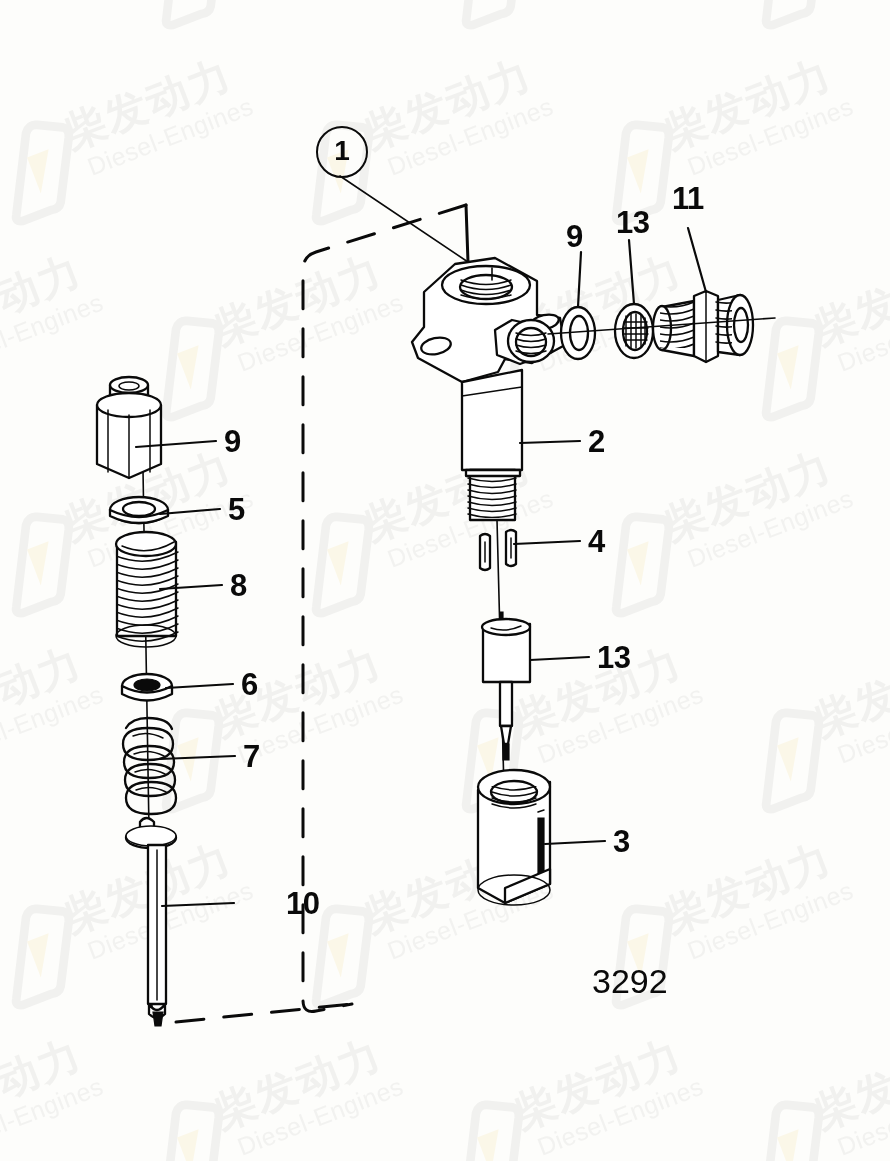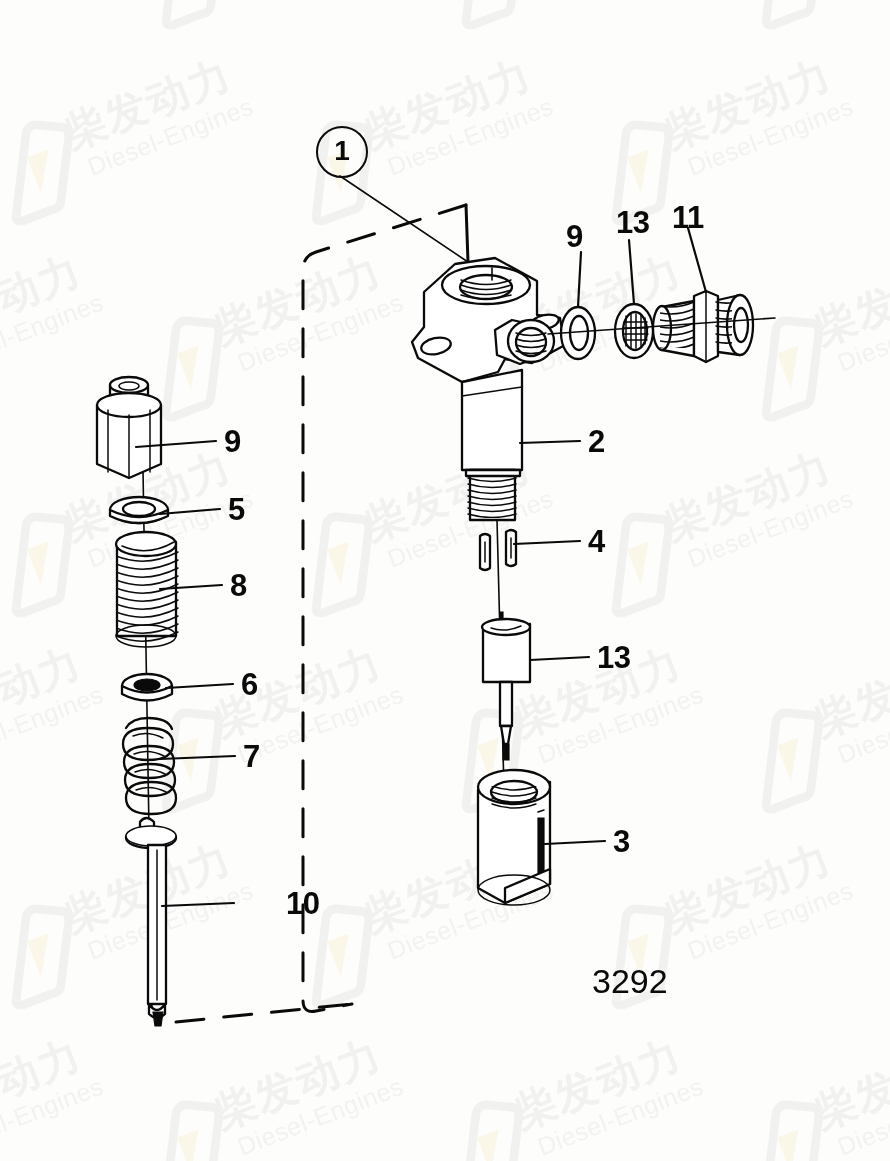--- a/index.html
+++ b/index.html
@@ -619,21 +619,21 @@
       <line class="ld" x1="688" y1="228" x2="706" y2="292"></line>
     </g>
   </svg>
 
   <div id="callout-1">
     <span>1</span>
   </div>
 
   <div class="lbl" style="left:566px;top:219px;">9</div>
   <div class="lbl" style="left:616px;top:205px;">13</div>
-  <div class="lbl" style="left:672px;top:200px;text-align:center;">11</div>
+  <div class="lbl" style="left:672px;top:181px;text-align:center;">11</div>
 
   <div class="lbl" style="left:224px;top:424px;">9</div>
   <div class="lbl" style="left:228px;top:492px;">5</div>
   <div class="lbl" style="left:230px;top:568px;">8</div>
   <div class="lbl" style="left:241px;top:667px;">6</div>
   <div class="lbl" style="left:243px;top:739px;">7</div>
   <div class="lbl" style="left:242px;top:886px;margin-left:44px;">10</div>
 
   <div class="lbl" style="left:588px;top:424px;">2</div>
   <div class="lbl" style="left:588px;top:524px;">4</div>

